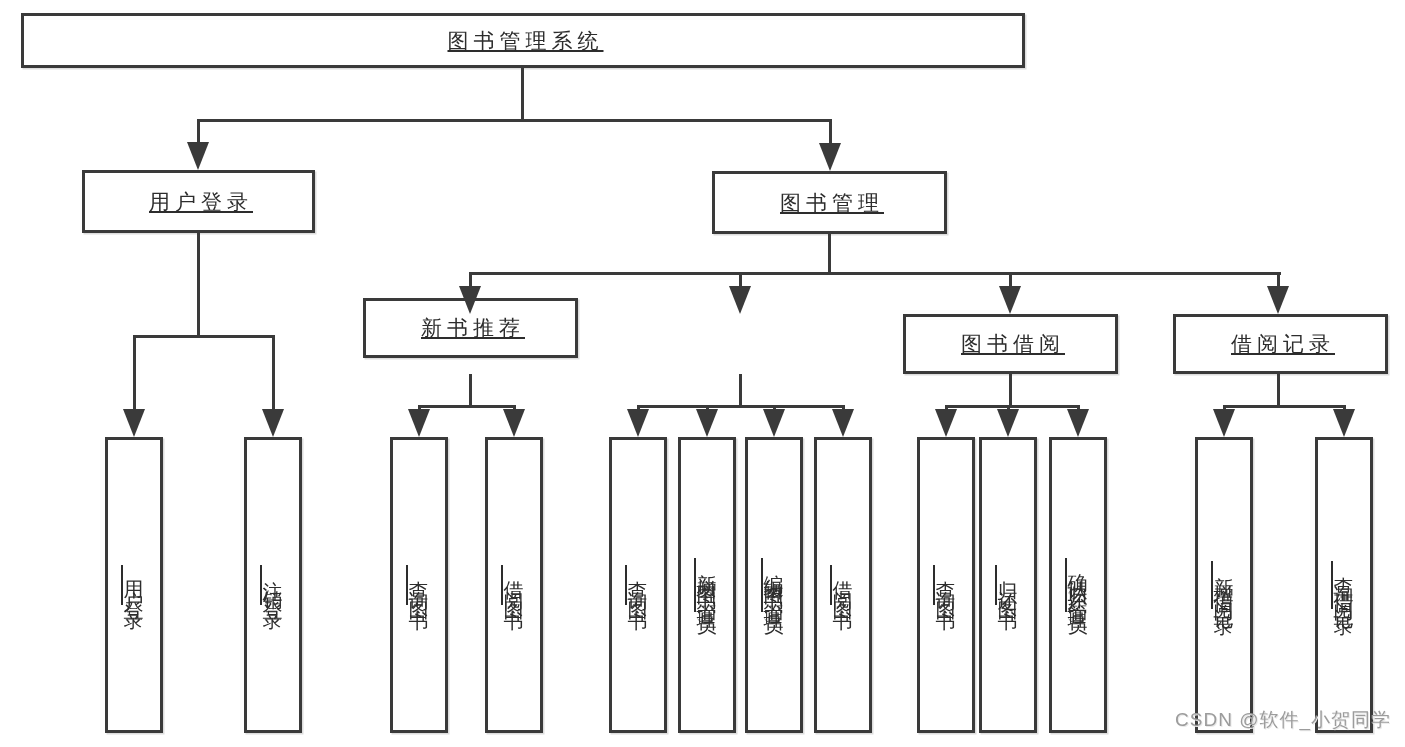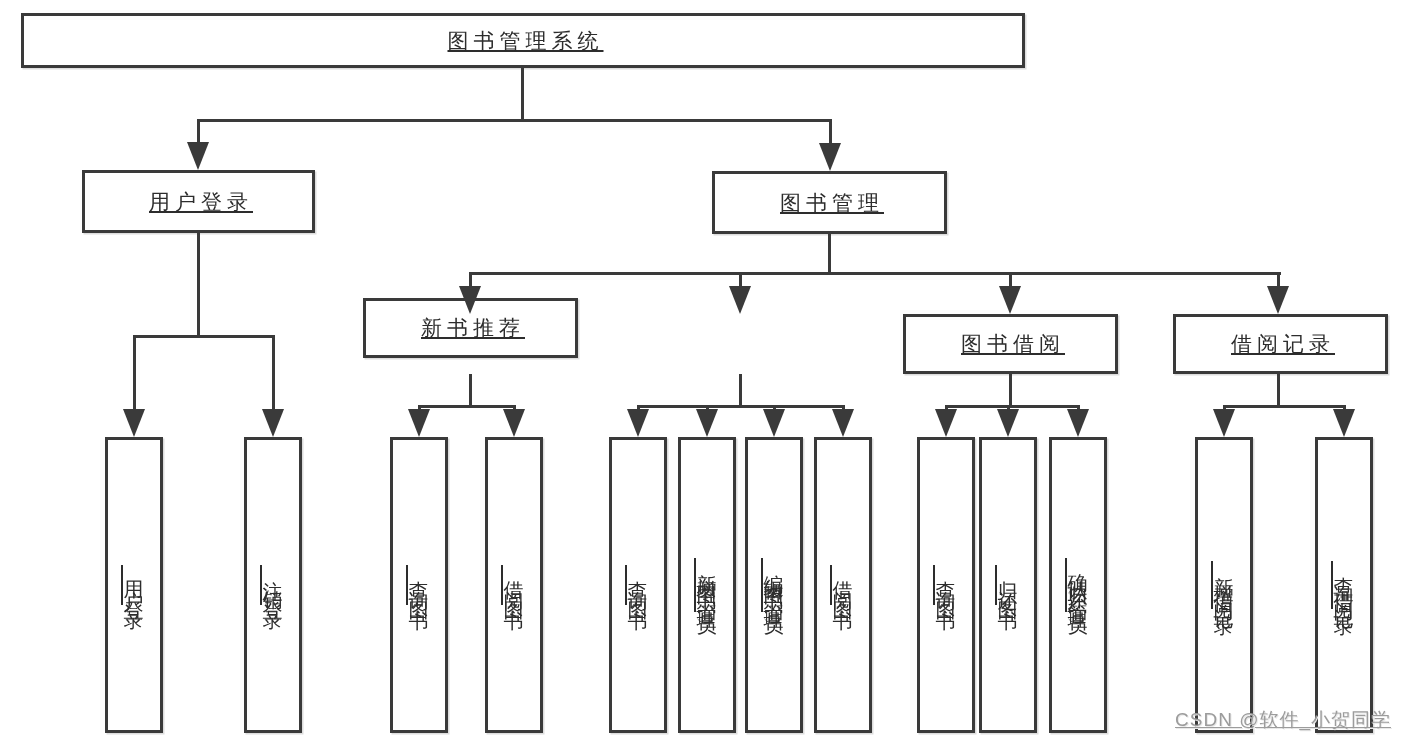--- a/index.html
+++ b/index.html
@@ -33,21 +33,21 @@
   .vline{position:absolute;width:3px;background:var(--line);}
   .hline{position:absolute;height:3px;background:var(--line);}
   .arrow{
     position:absolute;width:0;height:0;
     border-left:11px solid transparent;border-right:11px solid transparent;
     border-top:28px solid var(--line);
   }
   .watermark{
     position:absolute;top:707px;right:14px;
     font-size:19px;letter-spacing:1px;color:var(--watermark);
-    text-shadow:1px 1px 0 #e9e9e9;white-space:nowrap;text-decoration:underline;
+    text-shadow:1px 1px 0 #e9e9e9;white-space:nowrap;
   }
 </style>
 </head>
 <body>
 
 <div id="stage">
 
   <div class="node" style="left:21px;top:13px;width:1004px;height:55px">
     <span class="hlabel">图书管理系统</span>
   </div>

